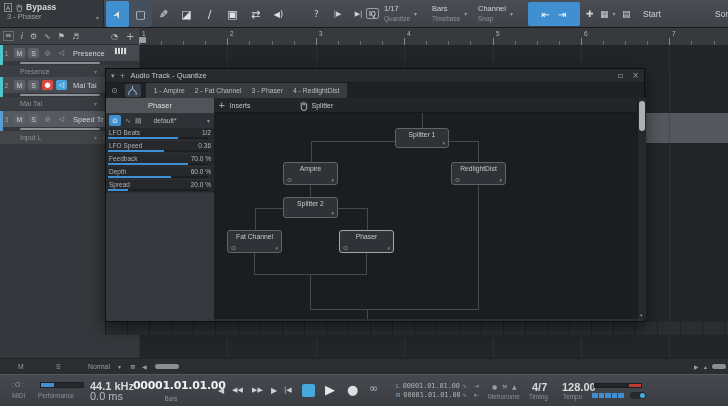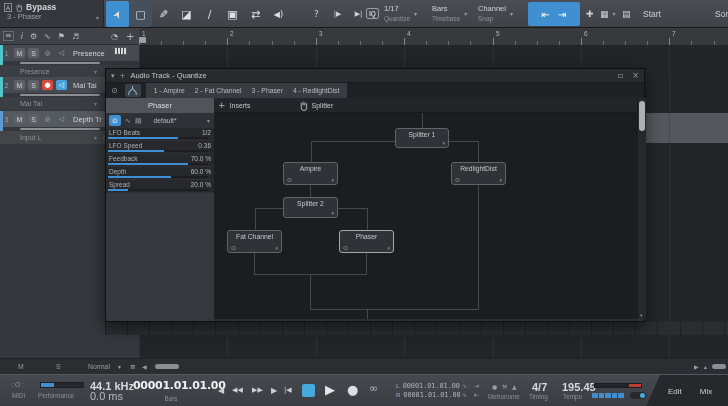--- a/index.html
+++ b/index.html
@@ -305,21 +305,21 @@
     </div>
 
     <div class="trk" style="top:83px">
       <div class="strip blue" style="top:0;height:32px"></div>
       <div class="trkhead" style="background:#555960">
         <span class="num">3</span>
         <span class="msbtn">M</span>
         <span class="msbtn">S</span>
         <span class="rmbtn ico">◎</span>
         <span class="rmbtn ico">◁</span>
-        <span class="trkname">Depth Tr</span>
+        <span class="trkname">Speed Tr</span>
       </div>
       <div class="volline"></div>
       <div class="subrow" style="background:#434548">
         <span>Input L</span>
         <span class="chev ico">▾</span>
         <span class="circ ico">○</span>
       </div>
     </div>
   </div>
 
@@ -518,36 +518,32 @@
     <span class="miniico ico" style="left:462px;top:16px">∿</span>
     <span class="miniico ico" style="left:474px;top:16px">⇤</span>
 
     <span class="miniico ico" style="left:492px;top:8px">●</span>
     <span class="miniico ico" style="left:502px;top:8px">⚒</span>
     <span class="miniico ico" style="left:512px;top:8px">▲</span>
     <span class="lab" style="left:488px;top:18px">Metronome</span>
 
     <span class="val" style="left:532px;top:6px">4/7</span>
     <span class="lab" style="left:529px;top:18px">Timing</span>
-    <span class="val" style="left:562px;top:6px">195.45</span>
+    <span class="val" style="left:562px;top:6px">128.00</span>
     <span class="lab" style="left:563px;top:18px">Tempo</span>
 
     <div id="topmeter">
         <div class="red"></div>
       </div>
     <div id="bluemeter">
         <i></i>
         <i></i>
         <i></i>
         <i></i>
         <i></i>
       </div>
     <div id="toggle">
         <i></i>
       </div>
 
-    <div id="editmix">
-      <span id="editbtn">Edit</span>
-      <span id="mixbtn">Mix</span>
-    </div>
   </div>
 
 </div>
 
 </body></html>

